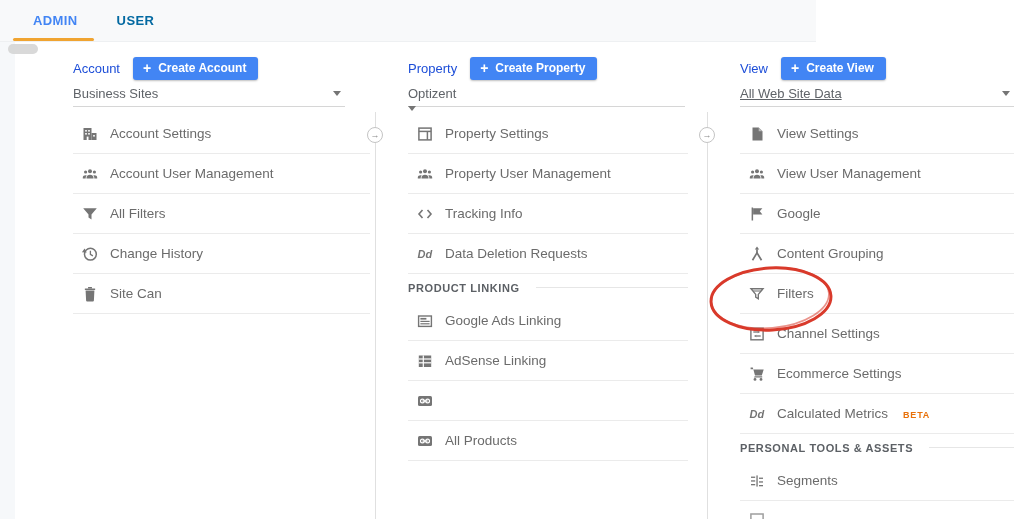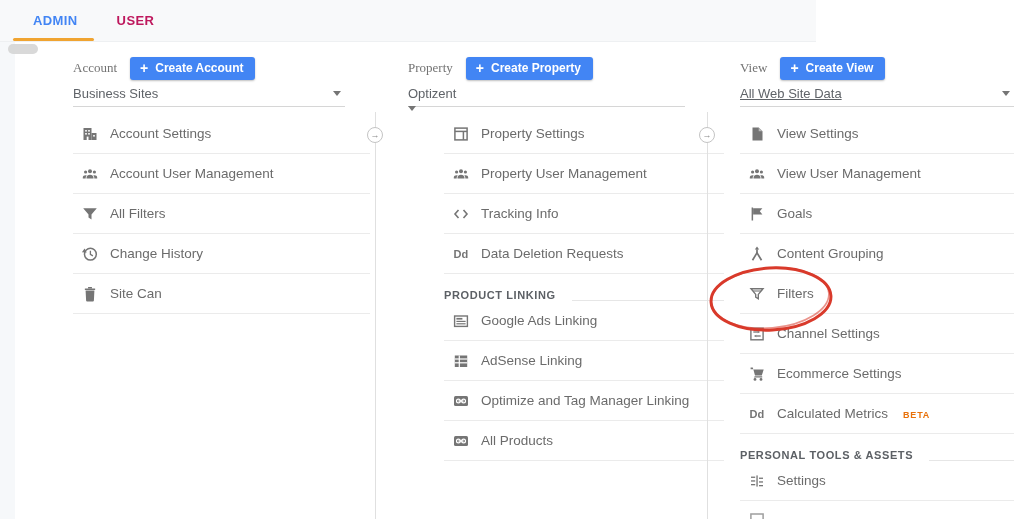--- a/index.html
+++ b/index.html
@@ -8,40 +8,40 @@
     width:1024px; height:519px; position:relative; overflow:hidden;
     background:#ffffff; font-family:"Liberation Sans", sans-serif;
     -webkit-font-smoothing:antialiased;
   }
   
   .topbar {
     position:absolute; left:0; top:0; width:816px; height:42px;
     background:#f8f9fa; border-bottom:1px solid #eef0f2;
     display:flex; align-items:center; padding-left:33px; gap:39px;
   }
-  .tab { font-size:13px; font-weight:bold; letter-spacing:.4px; color:#be185d; cursor:pointer; }
+  .tab { font-size:13px; font-weight:bold; letter-spacing:.4px; color:#0369a1; cursor:pointer; }
   .tab.active { color:#4285f4; }
   .tab-underline {
     position:absolute; left:13px; top:38px; width:81px; height:3px;
     background:#f0a431; border-radius:2px;
   }
   .mini-pill {
     position:absolute; left:8px; top:44px; width:30px; height:10px;
     background:#d5d5d5; border-radius:5px; opacity:.9;
   }
   .left-strip { position:absolute; left:0; top:42px; width:15px; height:477px; background:#f6f8fa; }
 
   
   .col { position:absolute; top:56px; }
   #col-account  { left:73px;  width:297px; }
   #col-property { left:408px; width:283px; }
   #col-view     { left:740px; width:274px; }
 
   .colhead { height:24px; display:flex; align-items:center; gap:13px; }
-  .col-label { font-size:13px; color:#737373;font-family:Liberation Serif, serif; }
+  .col-label { font-size:13px; color:#1d4ed8; }
   .create-btn {
     display:inline-flex; align-items:center; gap:7px; cursor:pointer;
     background:#4285f4; color:#fff; border:none; border-radius:3px;
     font-family:"Liberation Sans",sans-serif;
     font-size:12px; font-weight:bold; padding:4px 12px 5px 10px;
     box-shadow:0 1px 2px rgba(0,0,0,.25);
   }
   .plus { font-size:14px; font-weight:bold; line-height:10px; }
 
   .selector {
@@ -56,27 +56,27 @@
     width:0; height:0; margin-top:5px; margin-right:4px;
     border-left:4.5px solid transparent; border-right:4.5px solid transparent;
     border-top:5px solid #757575;
   }
 
   .list { margin-top:7px; }
   .row {
     height:40px; display:flex; align-items:center; gap:11px;
     border-bottom:1px solid #ebebeb; padding-left:8px; cursor:pointer;
   }
-  .ic { width:18px; height:18px; flex:none; display:inline-flex; }
+  .ic { width:18px; height:18px; flex:none; display:inline-flex;font-style:italic; }
   .lbl { font-size:13.5px; color:#6b6b6b; white-space:nowrap; }
   .beta {
     font-size:9px; font-weight:bold; color:#e8710a; letter-spacing:.8px;
     margin-left:4px; margin-top:2px;
   }
-  .gh { height:27px; display:flex; align-items:flex-end; gap:16px; }
+  .gh { height:27px; display:flex; align-items:center; gap:16px; }
   .gh-text { font-size:11px; font-weight:bold; color:#5c6065; letter-spacing:.6px; white-space:nowrap; }
   .gh-line { flex:1; height:1px; background:#e6e6e6; }
 
   
   .vdivider { position:absolute; top:112px; bottom:0; width:1px; background:#e0e0e0; }
   #divider-1 { left:375px; }
   #divider-2 { left:707px; }
   .collapse-btn {
     position:absolute; top:127px; width:16px; height:16px; border-radius:50%;
     background:#fff; border:1px solid #c4c4c4; color:#8a8a8a;
@@ -179,21 +179,21 @@
     <span class="col-label">Property</span>
     <button class="create-btn">
       <span class="plus">+</span>
       <span>Create Property</span>
     </button>
   </div>
   <div class="selector">
     <span>Optizent</span>
     <span class="caret"></span>
   </div>
-  <div class="list" style="width:280px;margin-left:36px;">
+  <div class="list" style="width:280px;">
     <div class="row">
       <span class="ic">
           <svg width="18" height="18" viewBox="0 0 18 18">
             <rect x="2.9" y="3.1" width="12.2" height="11.8" fill="none" stroke="#757575" stroke-width="1.5"></rect>
             <line x1="2.9" y1="6.4" x2="15.1" y2="6.4" stroke="#757575" stroke-width="1.5"></line>
             <line x1="11.4" y1="6.4" x2="11.4" y2="14.9" stroke="#757575" stroke-width="1.5"></line>
           </svg>
         </span>
       <span class="lbl">Property Settings</span>
     </div>
@@ -254,21 +254,20 @@
     </div>
     <div class="row">
       <span class="ic">
           <svg width="18" height="18" viewBox="0 0 18 18">
             <rect x="2" y="4" width="14" height="10" rx="1.5" fill="#757575"></rect>
             <circle cx="6.4" cy="9" r="1.9" fill="none" stroke="#fff" stroke-width="1.2"></circle>
             <circle cx="11.6" cy="9" r="1.9" fill="none" stroke="#fff" stroke-width="1.2"></circle>
             <line x1="6.4" y1="9" x2="11.6" y2="9" stroke="#fff" stroke-width="1.2"></line>
           </svg>
         </span>
-      <span class="lbl">Optimize and Tag Manager Linking</span>
     </div>
     <div class="row">
       <span class="ic">
           <svg width="18" height="18" viewBox="0 0 18 18">
             <rect x="2" y="4" width="14" height="10" rx="1.5" fill="#757575"></rect>
             <circle cx="6.4" cy="9" r="1.9" fill="none" stroke="#fff" stroke-width="1.2"></circle>
             <circle cx="11.6" cy="9" r="1.9" fill="none" stroke="#fff" stroke-width="1.2"></circle>
             <line x1="6.4" y1="9" x2="11.6" y2="9" stroke="#fff" stroke-width="1.2"></line>
           </svg>
         </span>
@@ -312,21 +311,21 @@
         </span>
       <span class="lbl">View User Management</span>
     </div>
     <div class="row">
       <span class="ic">
           <svg width="18" height="18" viewBox="0 0 18 18" fill="#757575">
             <rect x="3.6" y="2.5" width="1.5" height="13"></rect>
             <path d="M5.1 3.2h9.3l-2.6 3.1 2.6 3.1H5.1z"></path>
           </svg>
         </span>
-      <span class="lbl">Goals</span>
+      <span class="lbl">Google</span>
     </div>
     <div class="row">
       <span class="ic">
           <svg width="18" height="18" viewBox="0 0 18 18">
             <path d="M4.5 15.2L9 7.8l4.5 7.4" fill="none" stroke="#757575" stroke-width="1.7"></path>
             <line x1="9" y1="8.8" x2="9" y2="4.2" stroke="#757575" stroke-width="1.7"></line>
             <path d="M6.8 4.6L9 1.6l2.2 3z" fill="#757575"></path>
           </svg>
         </span>
       <span class="lbl">Content Grouping</span>
@@ -381,21 +380,21 @@
           <svg width="18" height="18" viewBox="0 0 18 18" fill="#757575">
             <rect x="3" y="4.6" width="4.2" height="1.3"></rect>
             <rect x="3" y="8.3" width="4.2" height="1.3"></rect>
             <rect x="3" y="12" width="4.2" height="1.3"></rect>
             <rect x="8.4" y="3.4" width="1.3" height="11.2"></rect>
             <rect x="11" y="5.6" width="4" height="1.3"></rect>
             <rect x="11" y="9.3" width="4" height="1.3"></rect>
             <rect x="11" y="13" width="4" height="1.3"></rect>
           </svg>
         </span>
-      <span class="lbl">Settings</span>
+      <span class="lbl">Segments</span>
     </div>
     <div class="row" style="border-bottom:none;">
       <span class="ic">
           <svg width="18" height="18" viewBox="0 0 18 18">
             <rect x="2.9" y="2" width="12.2" height="14" fill="none" stroke="#9e9e9e" stroke-width="1.5"></rect>
           </svg>
         </span>
     </div>
   </div>
 </div>

